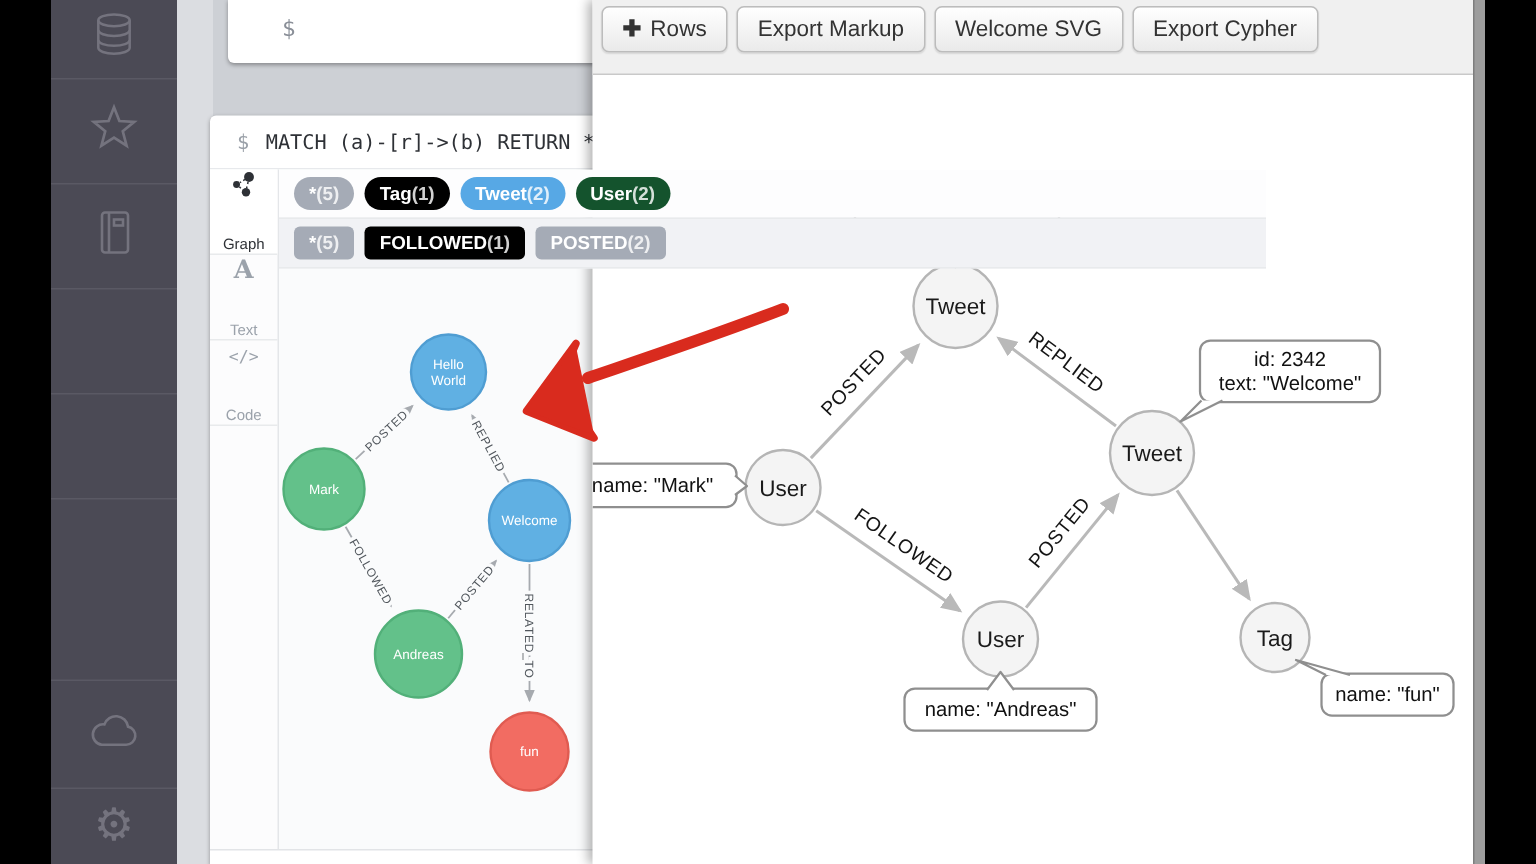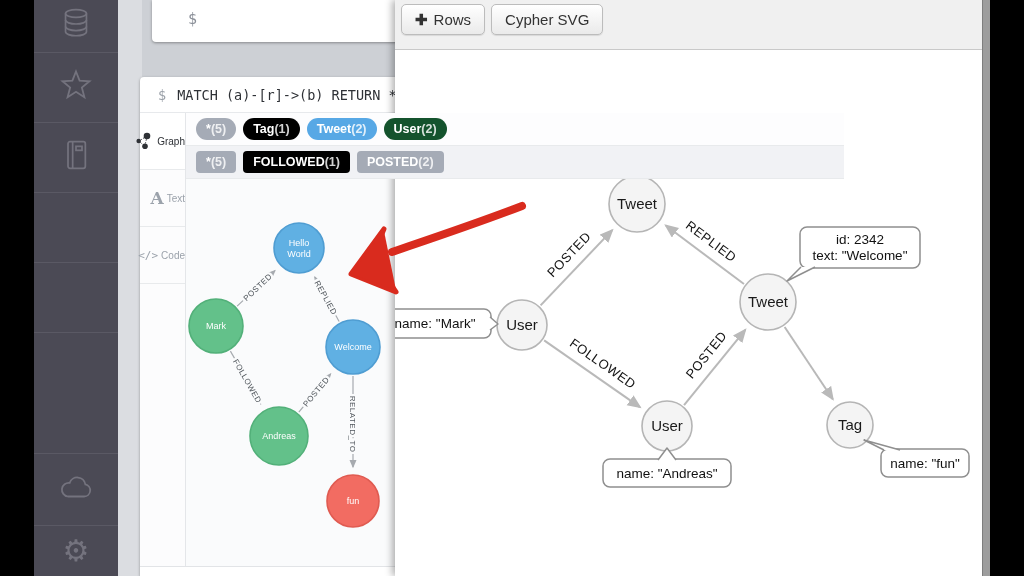--- a/index.html
+++ b/index.html
@@ -17,22 +17,22 @@
   .editor-prompt{padding:10px 0 0 36px;font:15px "DejaVu Sans Mono",monospace;color:#8a8f98;}
   
   .frame-card{position:absolute;left:-2px;top:77px;width:704px;height:499px;background:#fff;
               border-radius:4px 4px 0 0;box-shadow:0 1px 3px rgba(0,0,0,.35);}
   .frame-header{height:35px;border-bottom:1px solid #e7e9ec;display:flex;align-items:center;
                 padding-left:18px;font:13.5px "DejaVu Sans Mono",monospace;color:#2e3136;cursor:text;}
   .frame-header .prompt{color:#9aa0a8;margin-right:11px;}
   .frame-body{position:absolute;top:36px;left:0;width:704px;height:453px;display:flex;
               border-bottom:1px solid #e2e4e7;}
   .view-tabs{width:45px;border-right:1px solid #e4e6e9;background:#fcfcfd;}
-  .tab{height:56px;border-bottom:1px solid #e8eaec;display:flex;flex-direction:row;
-       align-items:center;justify-content:flex-end;gap:3px;font-size:10px;color:#9ba2ab;cursor:pointer;}
+  .tab{height:56px;border-bottom:1px solid #e8eaec;display:flex;flex-direction:column;
+       align-items:center;justify-content:space-between;gap:3px;font-size:10px;color:#9ba2ab;cursor:pointer;}
   .tab.active{background:#fff;color:#2e3136;}
   .tab .ticon{height:20px;display:flex;align-items:center;justify-content:center;}
   .canvas{position:relative;flex:1;background:#fafbfc;overflow:hidden;}
   .legend{position:relative;z-index:3;}
   .legend-row{display:flex;gap:7px;padding:5px 0 5px 10px;align-items:center;background:#fdfdfe;}
   .legend-row.rels{background:#f1f2f5;border-top:1px solid #e8eaec;border-bottom:1px solid #e8eaec;}
   .pill{color:#fff;font-weight:bold;font-size:12.5px;padding:4px 10px;white-space:nowrap;cursor:pointer;}
   .pill.node{border-radius:13px;}
   .pill.rel{border-radius:4px;}
   .pill .count{opacity:.82;}
@@ -192,21 +192,27 @@
     </section>
   </main>
 
   <section class="overlay-panel">
     <div class="toolbar" id="arrows-toolbar">
         <button class="btn">
           <span><span class="plus">✚</span></span>
           <span>Rows</span>
         </button>
         <button class="btn">
-          <span>Cypher SVG</span>
+          <span>Export Markup</span>
+        </button>
+        <button class="btn">
+          <span>Welcome SVG</span>
+        </button>
+        <button class="btn">
+          <span>Export Cypher</span>
         </button>
       </div>
     <svg class="right-graph" id="right-graph">
         <defs>
           <marker id="arrow-r" markerWidth="8" markerHeight="8" refX="6" refY="3" orient="auto" markerUnits="strokeWidth">
             <path d="M0,0 L7,3 L0,6 z" fill="#b9b9b9"></path>
           </marker>
         </defs>
         <line x1="145.60048584414196" y1="305.42905402485934" x2="217.19935220781073" y2="230.0945946335209" stroke="#b9b9b9" stroke-width="2" marker-end="url(#arrow-r)"></line>
         <text x="0" y="0" text-anchor="middle" fill="#141414" font-size="13" font-family="&quot;Liberation Sans&quot;,sans-serif" letter-spacing="0.5" transform="translate(175.07695193789525,255.5442105194872) rotate(-46.456358634339686)" dy="3">POSTED</text>

